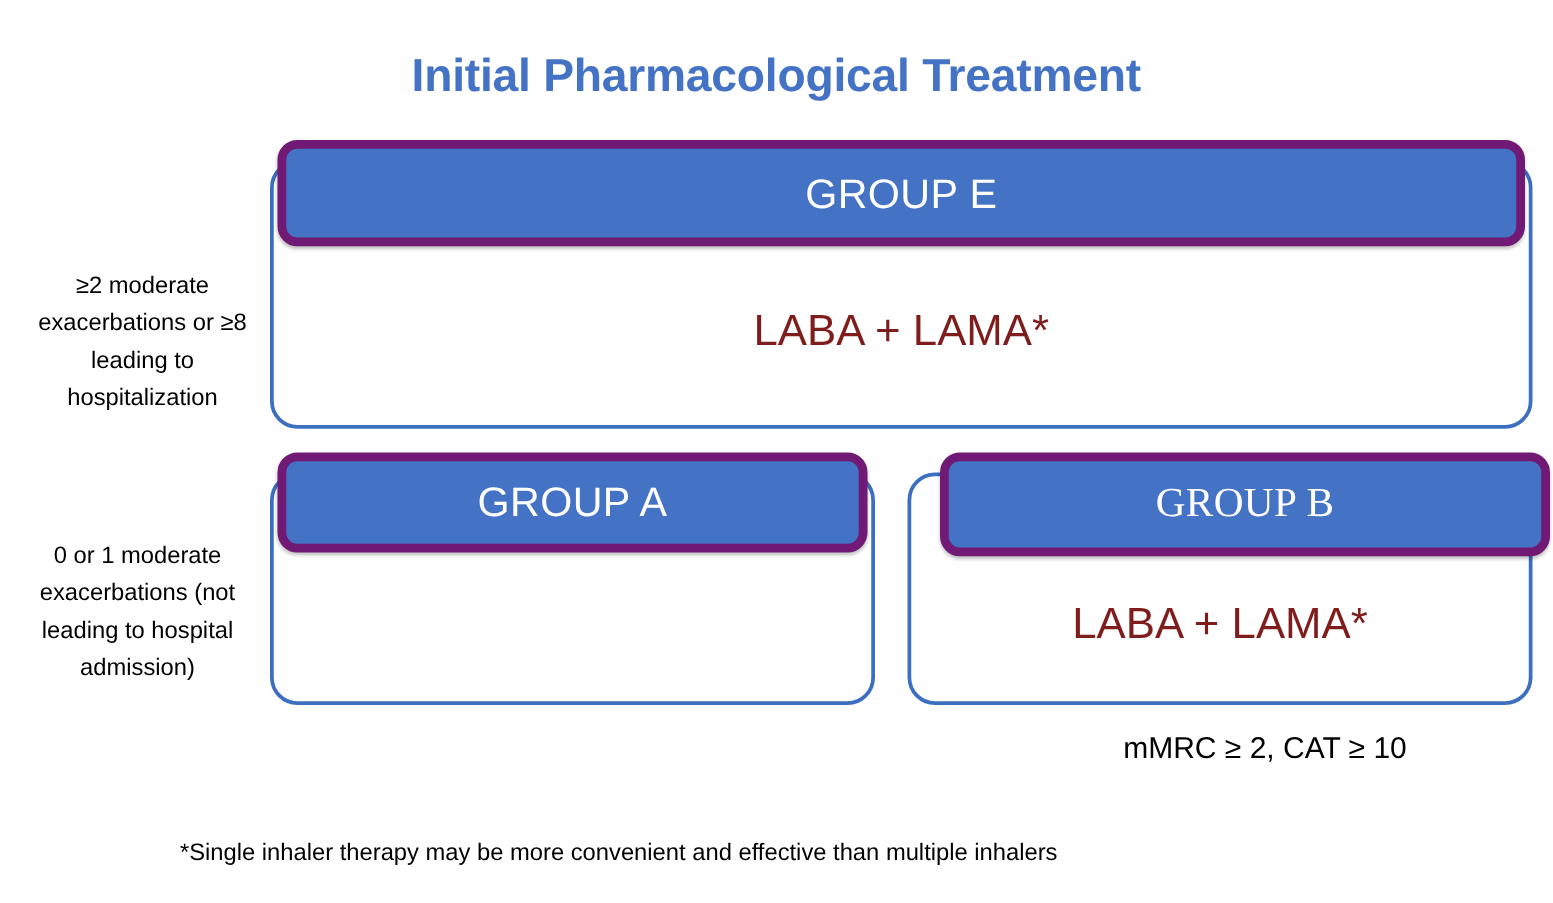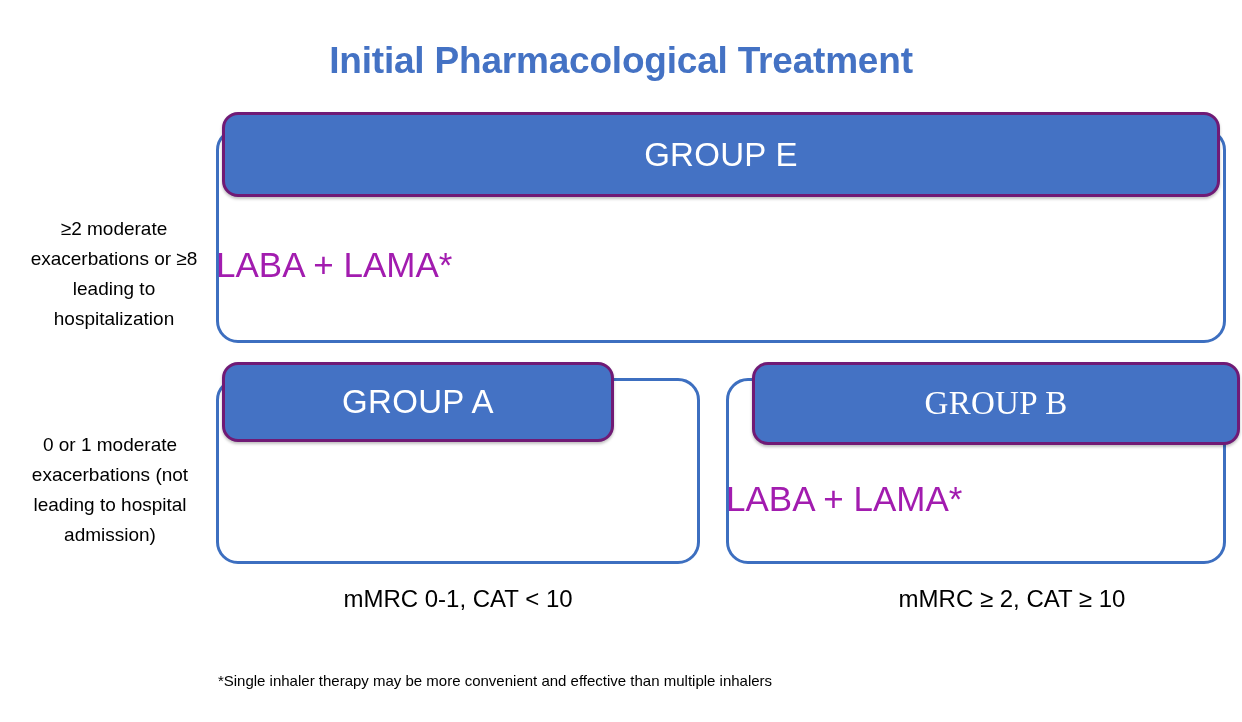--- a/index.html
+++ b/index.html
@@ -80,55 +80,55 @@
     top: 378px;
     width: 500px;
     height: 186px;
   }
 
   
   .card-header {
     position: absolute;
     box-sizing: border-box;
     background: #4472C4;
-    border: 3px solid #701a75;
+    border: 7px solid #701a75;
     border-radius: 16px;
     color: #ffffff;
     display: flex;
     align-items: center;
     justify-content: center;
     font-size: 33px;
     letter-spacing: 0.3px;
     box-shadow: 0 2px 3px rgba(0,0,0,0.25);
   }
   #header-e {
     left: 222px;
     top: 112px;
     width: 998px;
     height: 85px;
   }
   #header-a {
     left: 222px;
     top: 362px;
-    width: 392px;
+    width: 472px;
     height: 80px;
   }
   #header-b {
     left: 752px;
     top: 362px;
     width: 488px;
     height: 83px;
     font-family: Liberation Serif, serif;
   }
 
   
   .card-body {
     position: absolute;
-    text-align: left;
-    color: #a21caf;
+    text-align: center;
+    color: #7f1d1d;
   }
   #body-e {
     left: 216px;
     top: 244px;
     width: 1010px;
   }
   #body-a {
     left: 216px;
     top: 478px;
     width: 484px;
@@ -168,21 +168,21 @@
     width: 500px;
   }
 
   
   .footnote {
     position: absolute;
     left: 0;
     top: 672px;
     width: 990px;
     text-align: center;
-    font-size: 15px;
+    font-size: 19px;
     color: #000000;
     white-space: nowrap;
   }
 </style>
 </head>
 <body>
 
 <div id="canvas">
 
   <div class="title">Initial Pharmacological Treatment</div>
@@ -203,19 +203,18 @@
 
   <div class="card-body" id="body-e">
     <div class="body-primary">LABA + LAMA*</div>
   </div>
 
 
   <div class="card-body" id="body-b">
     <div class="body-primary">LABA + LAMA*</div>
   </div>
 
-  <div class="axis-caption" id="caption-left">mMRC 0-1, CAT &lt; 10</div>
 
   <div class="axis-caption" id="caption-right">mMRC ≥ 2, CAT ≥ 10</div>
 
   <div class="footnote">*Single inhaler therapy may be more convenient and effective than multiple inhalers</div>
 
 </div>
 
 </body></html>

